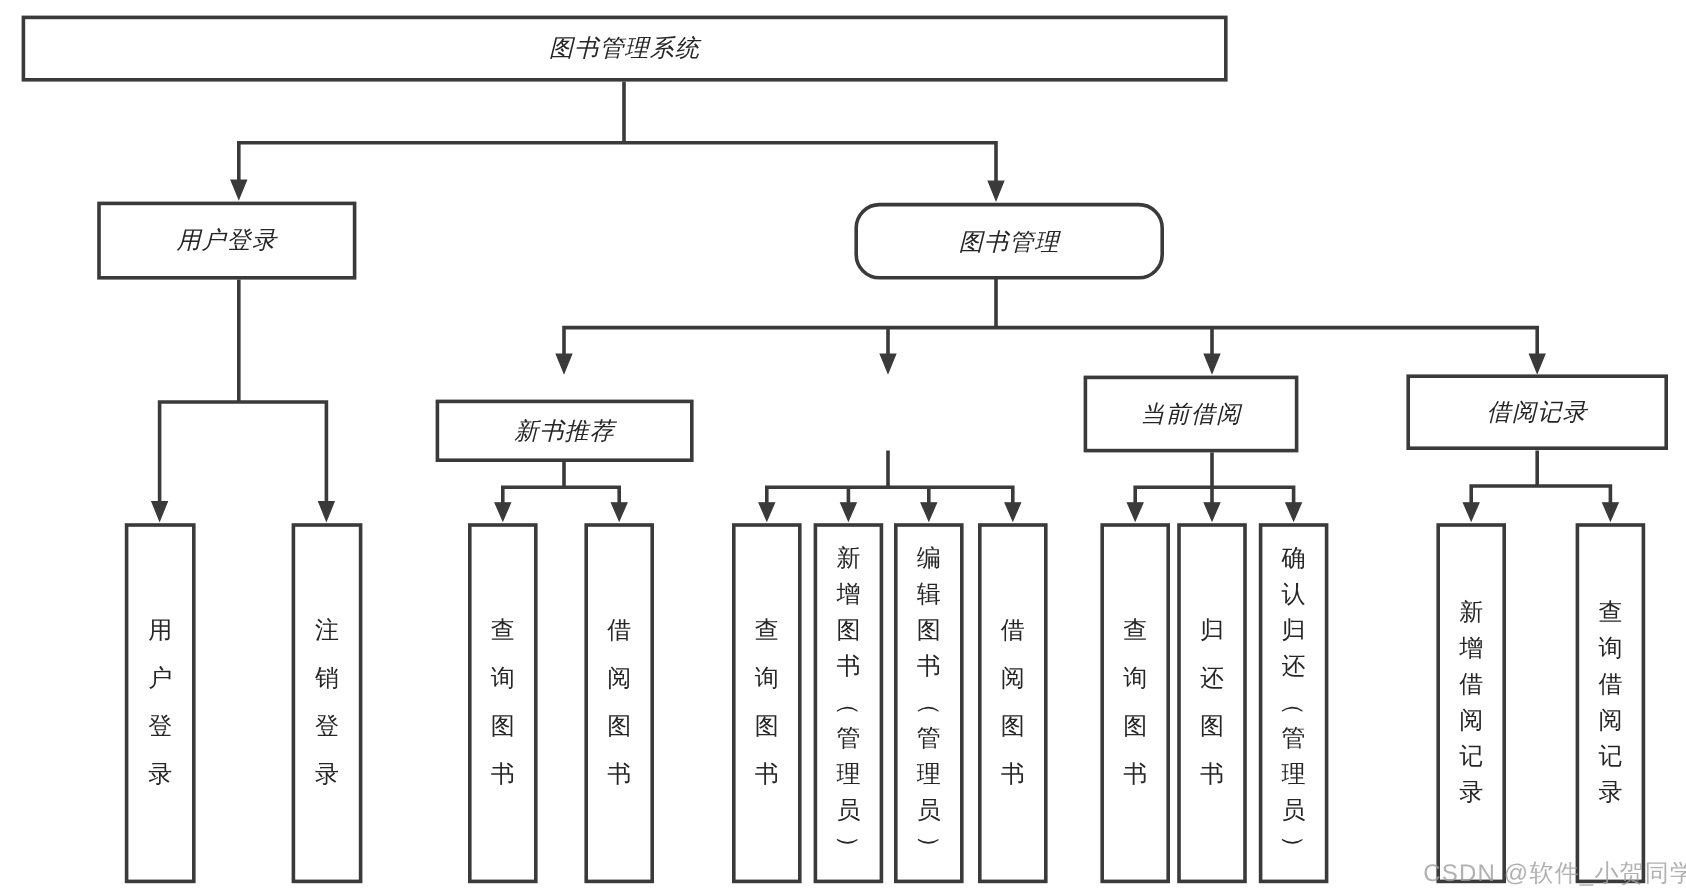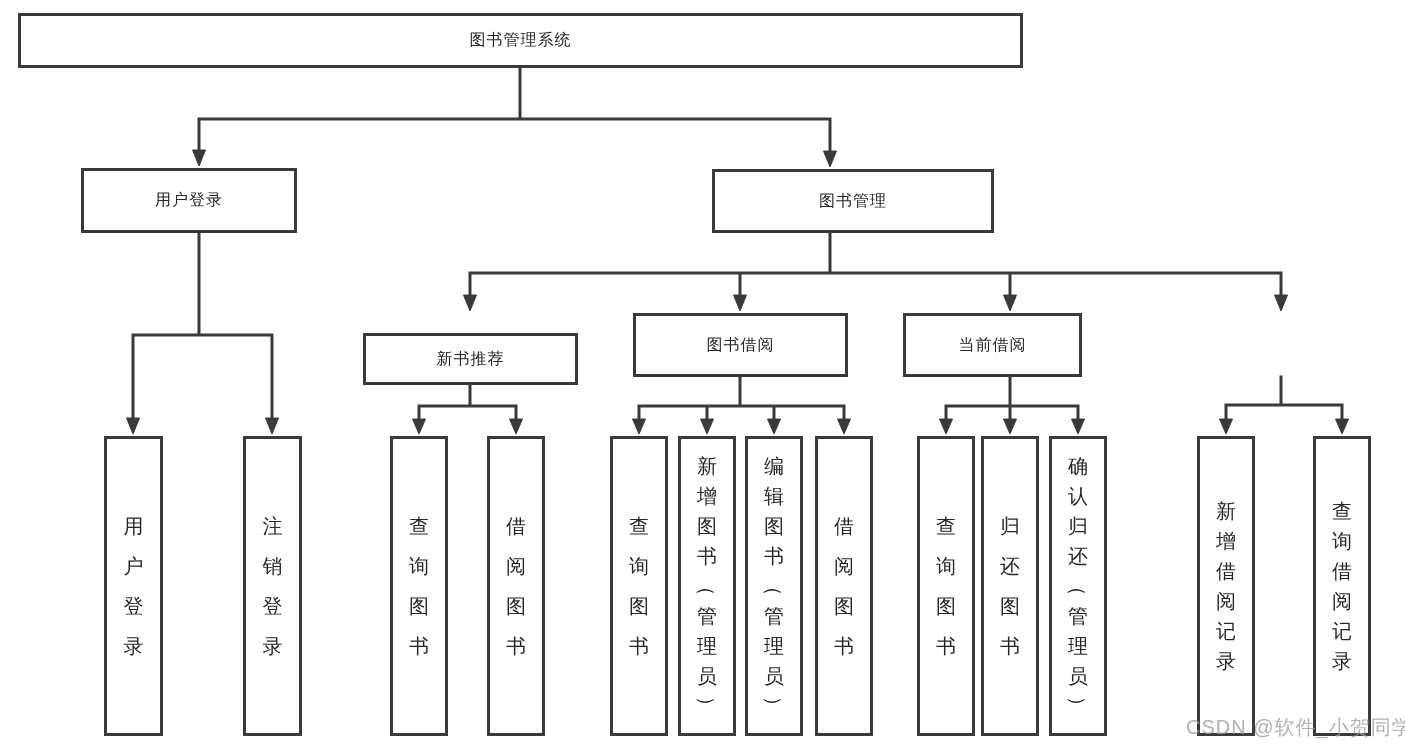--- a/index.html
+++ b/index.html
@@ -21,23 +21,24 @@
   #connectors path{fill:none;stroke:currentColor;stroke-width:3;stroke-linecap:square;}
   #connectors polygon{fill:currentColor;stroke:currentColor;}
   .node{
     position:absolute;
     box-sizing:border-box;
     border:3px solid var(--line);
     background:var(--bg);
     display:flex;align-items:center;justify-content:center;
   }
   .hnode span{
-    font-size:16px;
+    font-size:20px;
     letter-spacing:1px;
     white-space:nowrap;
+    font-style:italic;
   }
   .vnode{padding:2px 0;}
   .vtext{display:block;width:100%;}
   .vch{display:block;text-align:center;font-size:20px;line-height:40px;height:40px;}
   .vtext.long .vch{line-height:30px;height:30px;}
   .vch.rot{transform:rotate(90deg);}
   #watermark{
     position:absolute;
     left:1186px;top:714px;
     font-size:20px;
@@ -96,32 +97,32 @@
     </g>
   </svg>
 
   <div class="node hnode" style="left:18px;top:13px;width:1005px;height:55px;">
     <span>图书管理系统</span>
   </div>
 
   <div class="node hnode" style="left:81px;top:168px;width:216px;height:65px;">
     <span>用户登录</span>
   </div>
-  <div class="node hnode" style="left:712px;top:169px;width:282px;height:64px;">
+  <div class="node hnode" style="left:712px;top:169px;width:258px;height:64px;border-radius:21px;">
     <span>图书管理</span>
   </div>
 
   <div class="node hnode" style="left:363px;top:313px;width:215px;height:52px;margin-top:20px;">
     <span>新书推荐</span>
   </div>
-  <div class="node hnode" style="left:633px;top:313px;width:215px;height:64px;">
-    <span>图书借阅</span>
-  </div>
   <div class="node hnode" style="left:903px;top:313px;width:179px;height:64px;">
     <span>当前借阅</span>
+  </div>
+  <div class="node hnode" style="left:1172px;top:312px;width:218px;height:63px;">
+    <span>借阅记录</span>
   </div>
 
   <div class="node vnode" style="left:104px;top:436px;width:59px;height:300px;">
     <span class="vtext">
         <span class="vch">用</span>
         <span class="vch">户</span>
         <span class="vch">登</span>
         <span class="vch">录</span>
       </span>
   </div>

